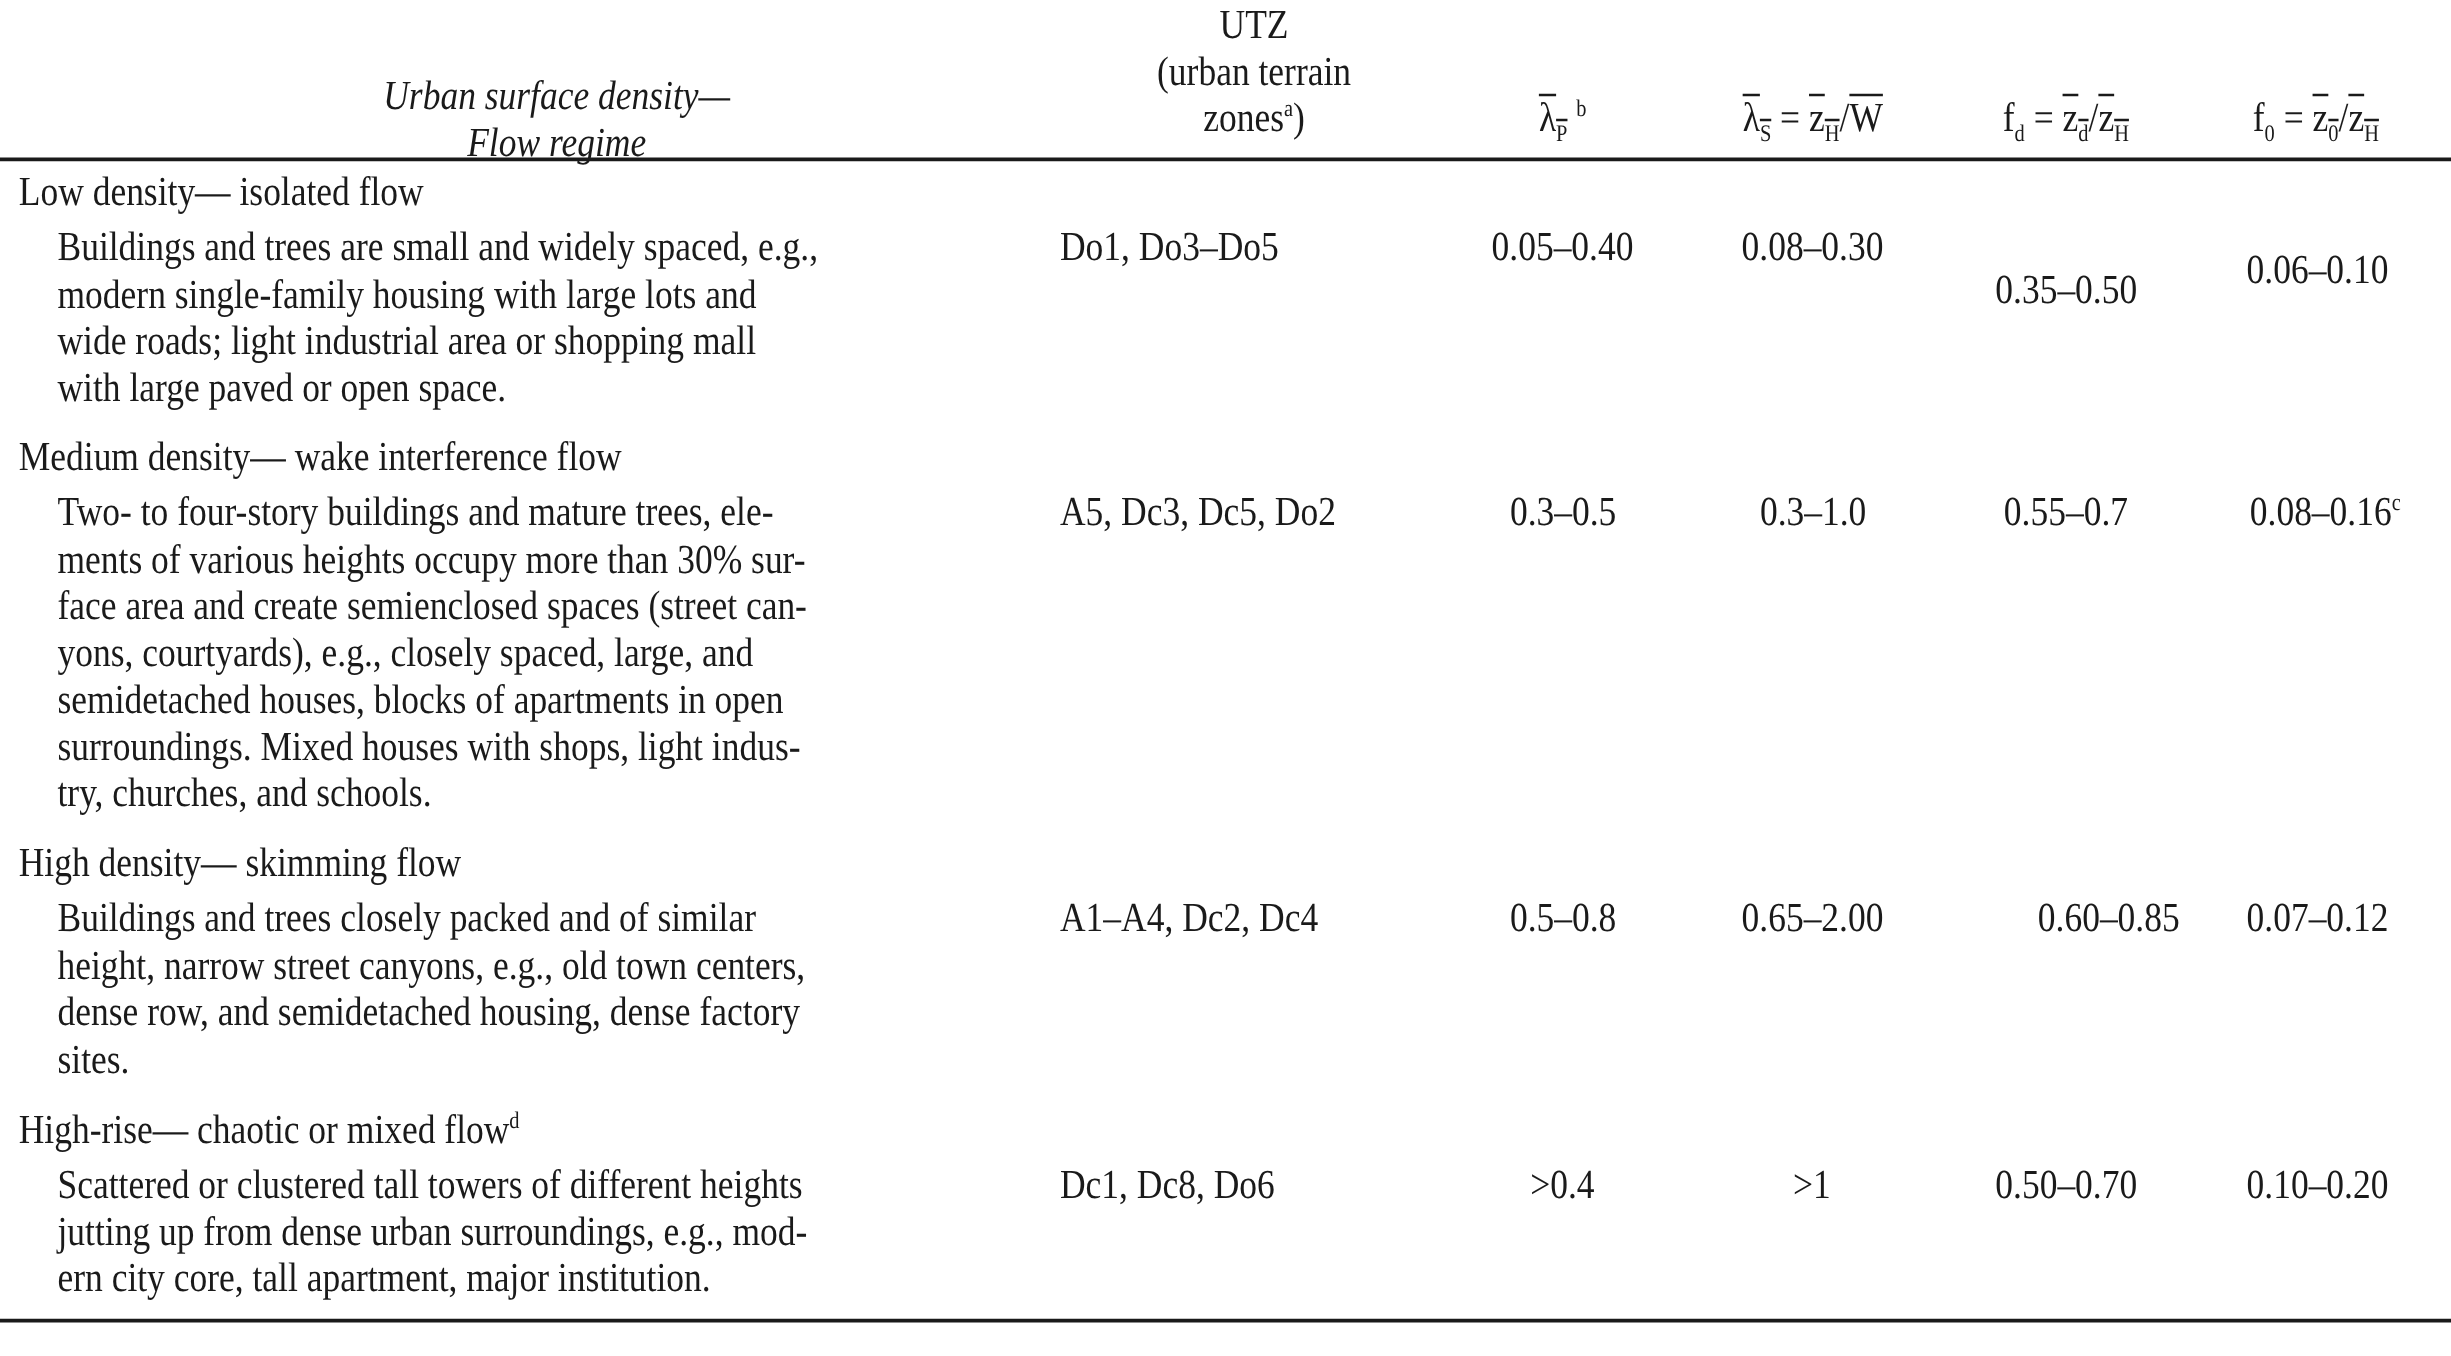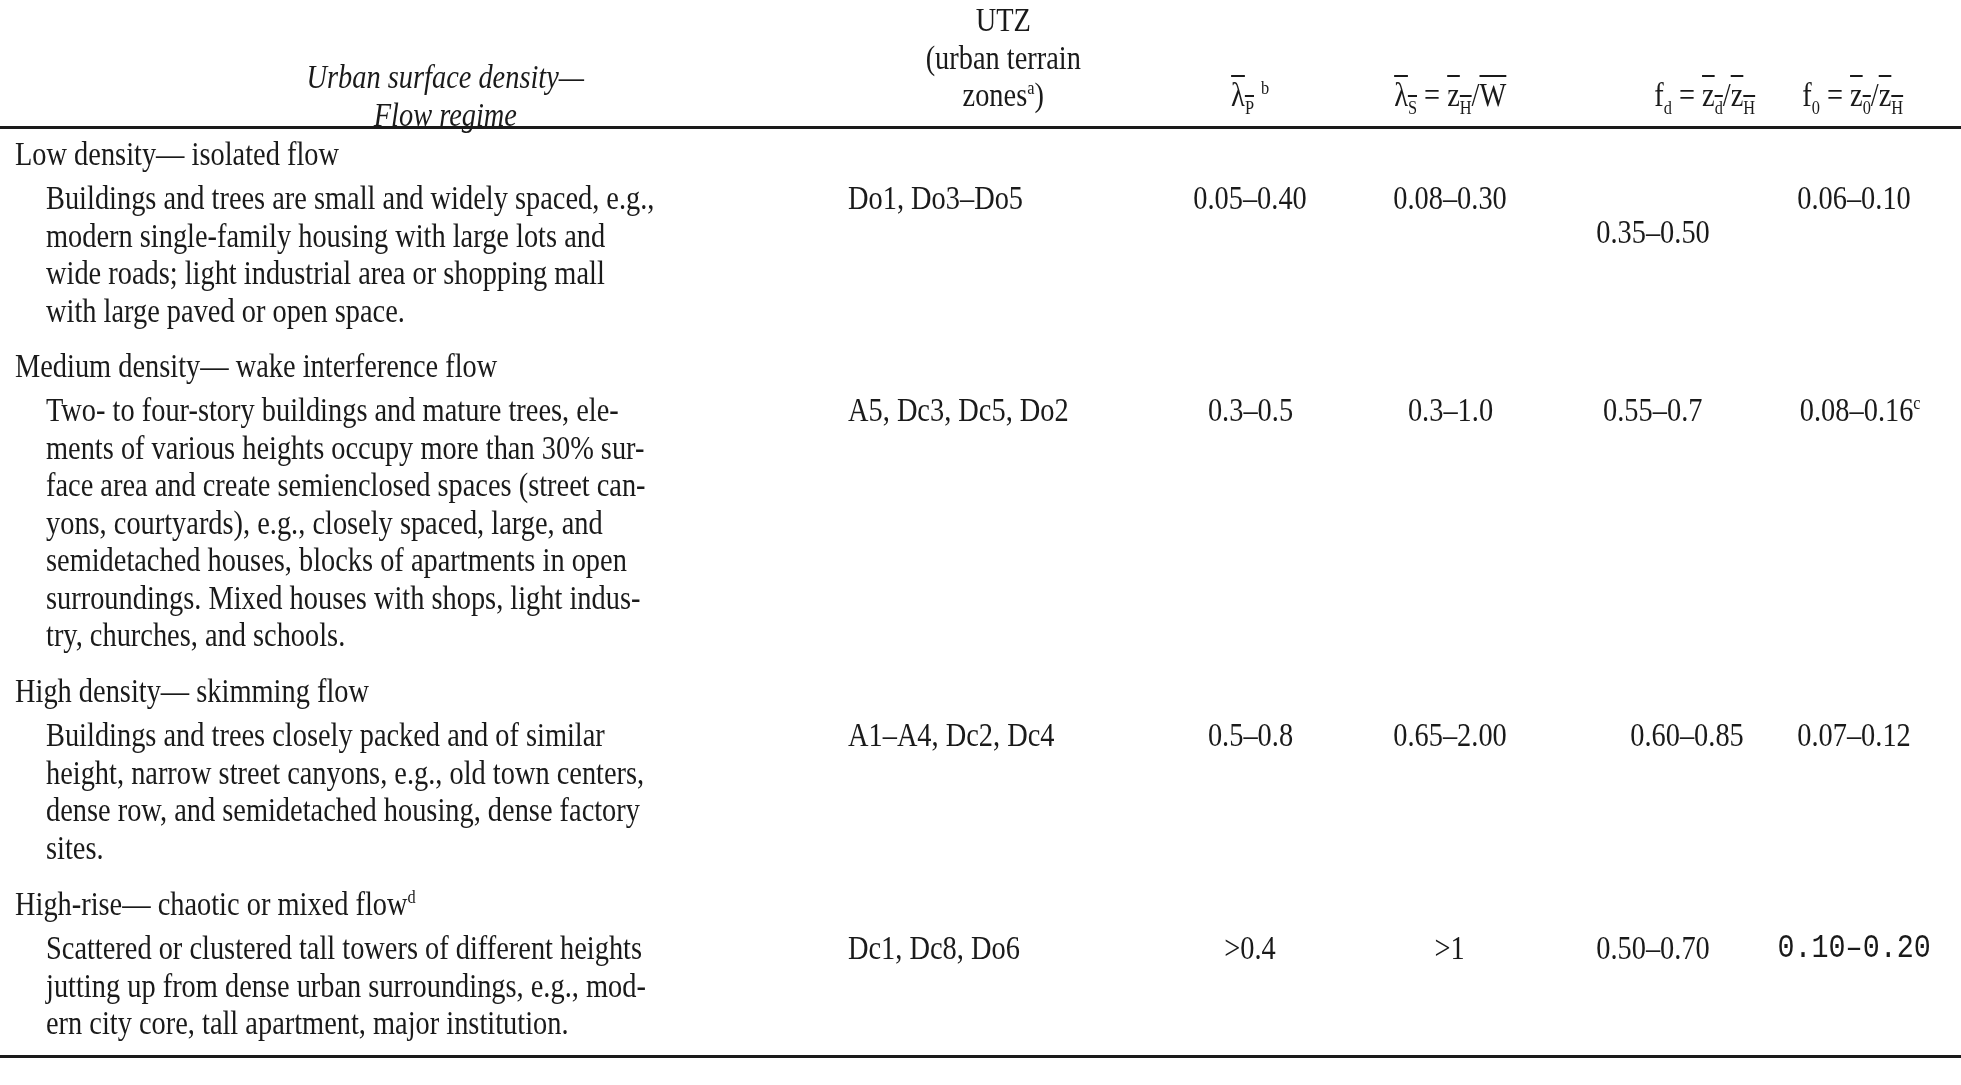--- a/index.html
+++ b/index.html
@@ -35,21 +35,21 @@
 </div>
 
 <div class="val" style="left:1150px; width:200px; top:77px;">
   <span class="inner"><span class="ov"><span>λ</span><span class="sub">P</span></span>&nbsp;<span class="sup">b</span></span>
 </div>
 
 <div class="val" style="left:1330px; width:240px; top:77px;font-family:Liberation Serif, serif;">
   <span class="inner"><span class="ov"><span>λ</span><span class="sub">S</span></span><span style="white-space:pre"> = </span><span class="ov"><span>z</span><span class="sub">H</span></span><span>/</span><span class="ov">W</span></span>
 </div>
 
-<div class="val" style="left:1543px; width:220px; top:77px;text-align:right;">
+<div class="val" style="left:1543px; width:220px; top:77px;">
   <span class="inner"><span>f</span><span class="sub">d</span><span style="white-space:pre"> = </span><span class="ov"><span>z</span><span class="sub">d</span></span><span>/</span><span class="ov"><span>z</span><span class="sub">H</span></span></span>
 </div>
 
 <div class="val" style="left:1745px; width:216px; top:77px;">
   <span class="inner"><span>f</span><span class="sub">0</span><span style="white-space:pre"> = </span><span class="ov"><span>z</span><span class="sub">0</span></span><span>/</span><span class="ov"><span>z</span><span class="sub">H</span></span></span>
 </div>
 
 <div class="rule" style="top:126px; height:3px;"></div>
 
 <div>
@@ -57,21 +57,21 @@
   <div class="desc-block" style="top:180px;">
     <div>Buildings and trees are small and widely spaced, e.g.,</div>
     <div> modern single-family housing with large lots and</div>
     <div> wide roads; light industrial area or shopping mall</div>
     <div> with large paved or open space.</div>
   </div>
   <div class="t" style="left:848px; top:180px;">Do1, Do3–Do5</div>
   <div class="val" style="left:1150px; width:200px; top:180px;"><span class="inner">0.05–0.40</span></div>
   <div class="val" style="left:1350px; width:200px; top:180px;"><span class="inner">0.08–0.30</span></div>
   <div class="val" style="left:1553px; width:200px; top:180px;margin-top:34px;"><span class="inner">0.35–0.50</span></div>
-  <div class="val" style="left:1754px; width:200px; top:180px;text-decoration:underline;"><span class="inner"><span>0.06–0.10</span><span class="sup"></span></span></div>
+  <div class="val" style="left:1754px; width:200px; top:198px;text-decoration:underline;"><span class="inner"><span>0.06–0.10</span><span class="sup"></span></span></div>
 </div>
 
 <div>
   <div class="t" style="left:15px; top:348px;">Medium density— wake interference flow</div>
   <div class="desc-block" style="top:392px;">
     <div>Two- to four-story buildings and mature trees, ele-</div>
     <div> ments of various heights occupy more than 30% sur-</div>
     <div> face area and create semienclosed spaces (street can-</div>
     <div> yons, courtyards), e.g., closely spaced, large, and</div>
     <div> semidetached houses, blocks of apartments in open</div>
@@ -104,16 +104,16 @@
   <div class="t" style="left:15px; top:886px;"><span>High-rise— chaotic or mixed flow</span><span class="sup">d</span></div>
   <div class="desc-block" style="top:930px;">
     <div>Scattered or clustered tall towers of different heights</div>
     <div> jutting up from dense urban surroundings, e.g., mod-</div>
     <div> ern city core, tall apartment, major institution.</div>
   </div>
   <div class="t" style="left:848px; top:930px;">Dc1, Dc8, Do6</div>
   <div class="val" style="left:1150px; width:200px; top:930px;"><span class="inner">&gt;0.4</span></div>
   <div class="val" style="left:1350px; width:200px; top:930px;"><span class="inner">&gt;1</span></div>
   <div class="val" style="left:1553px; width:200px; top:930px;"><span class="inner">0.50–0.70</span></div>
-  <div class="val" style="left:1754px; width:200px; top:930px;font-family:Liberation Mono, monospace;"><span class="inner"><span>0.10–0.20</span><span class="sup"></span></span></div>
+  <div class="val" style="left:1754px; width:200px; top:930px;"><span class="inner"><span>0.10–0.20</span><span class="sup"></span></span></div>
 </div>
 
 <div class="rule" style="top:1055px; height:3px;"></div>
 
 </body></html>

